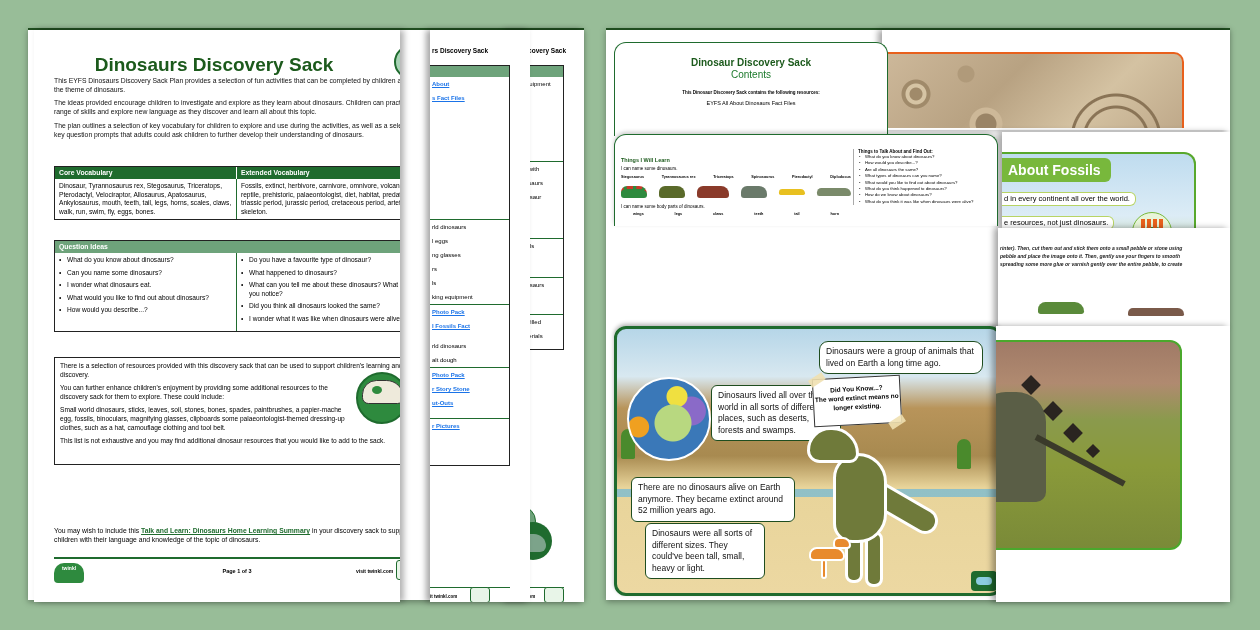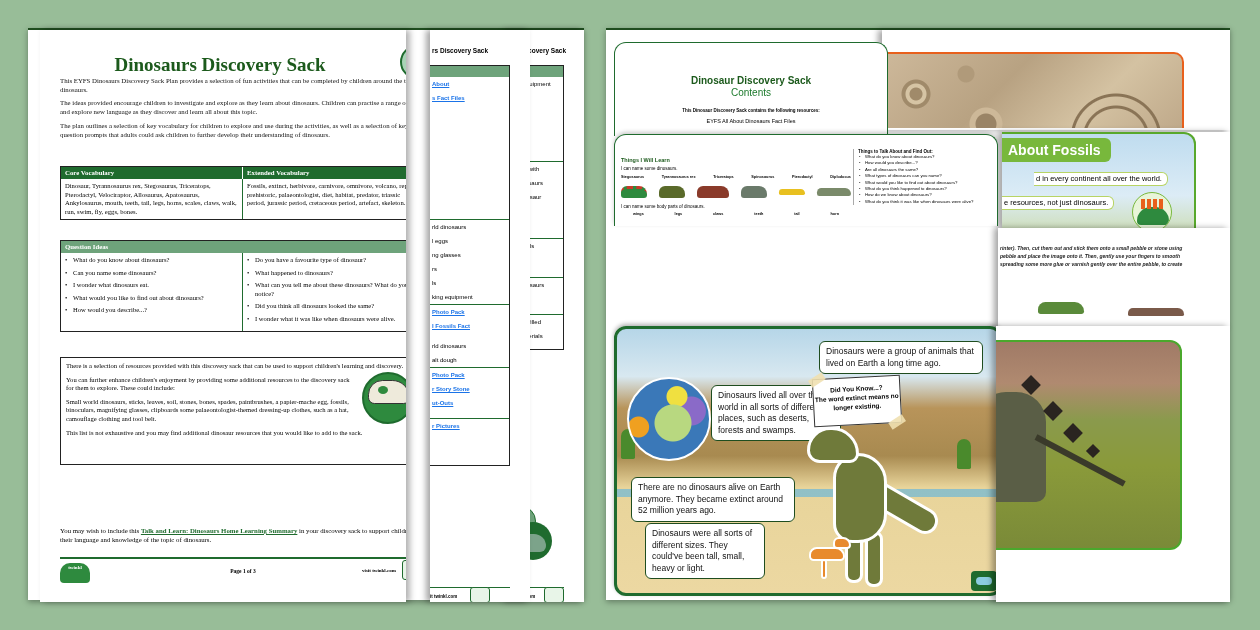--- a/index.html
+++ b/index.html
@@ -7,21 +7,21 @@
   body { background: #98bd98; font-family: "Liberation Sans", sans-serif; position: relative; }
 
   .panel { position: absolute; background: #fff; border-top: 2px solid #1f4d1f; box-shadow: 0 2px 6px rgba(0,0,0,.35); }
   .left-panel { left: 28px; top: 28px; width: 556px; height: 572px; }
   .right-panel { left: 606px; top: 28px; width: 624px; height: 572px; }
 
   
   .sheet { position: absolute; top: 0; background: #fff; height: 572px; box-shadow: -4px 0 6px rgba(0,0,0,.35); overflow: hidden; }
   .sheet-3 { left: 480px; width: 76px; }
   .sheet-2 { left: 402px; width: 100px; }
-  .sheet-1 { left: 12px; width: 366px; box-shadow: 4px 0 6px rgba(0,0,0,.3); z-index: 5; font-family: Liberation Serif, serif; }
+  .sheet-1 { left: 6px; width: 366px; box-shadow: 4px 0 6px rgba(0,0,0,.3); z-index: 5; }
 
   .doc-title { position: absolute; left: 0; width: 360px; top: 24px; text-align: center; font-size: 19px; font-weight: bold; color: #1c5a1c; }
   .doc-badge { position: absolute; left: 360px; top: 15px; width: 34px; height: 34px; border-radius: 50%; background: #a9d3b6; border: 2px solid #1f6b2e; }
   .doc-badge::after { content: ""; position: absolute; left: 30px; top: 9px; width: 18px; height: 14px; background: #1f6b2e; }
   .doc-badge .dino { position: absolute; left: 9px; top: 5px; width: 14px; height: 20px; background: #d69a3a; border-radius: 6px 6px 2px 8px; }
 
   .p { position: absolute; left: 20px; width: 372px; font-size: 6.8px; line-height: 9px; color: #111; }
 
   .vocab-table { position: absolute; left: 20px; top: 136px; width: 365px; border: 1px solid #222; }
   .vt-head { display: flex; background: #1f6b2e; color: #fff; font-size: 6.8px; font-weight: bold; height: 12px; line-height: 12px; }
@@ -72,21 +72,21 @@
   .ps-seal { position: absolute; top: 557px; width: 20px; height: 16px; border: 1px solid #1f6b2e; border-radius: 3px; background: #e8f5e8; }
 
   .dino-illus { position: absolute; left: -10px; top: 476px; width: 70px; height: 60px; }
   .dino-illus .c1 { position: absolute; left: 8px; top: 0; width: 30px; height: 30px; border-radius: 50%; background: #6ea37b; border: 1px solid #1f6b2e; }
   .dino-illus .c2 { position: absolute; left: 16px; top: 16px; width: 38px; height: 38px; border-radius: 50%; background: #1f6b2e; }
   .dino-illus .body { position: absolute; left: 0; top: 28px; width: 48px; height: 18px; background: #7ca38a; border-radius: 10px 12px 6px 6px; }
 
   
   .rp-cover { position: absolute; left: 0; top: 0; width: 624px; height: 572px; }
   .contents-card { position: absolute; left: 8px; top: 12px; width: 274px; height: 94px; border: 1.5px solid #1f6b2e; border-radius: 12px 12px 0 0; border-bottom: none; background: #fff; }
-  .contents-title { text-align: center; font-size: 10px; font-weight: bold; color: #1c5a1c; margin-top: 32px; }
+  .contents-title { text-align: center; font-size: 10px; font-weight: bold; color: #1c5a1c; margin-top: 14px; }
   .contents-sub { text-align: center; font-size: 10px; color: #1c7a2c; margin-top: 1px; }
   .contents-intro { text-align: center; font-size: 4.5px; font-weight: bold; margin-top: 10px; }
   .contents-item { text-align: center; font-size: 5.5px; margin-top: 5px; }
 
   .fossil-photo-card { position: absolute; left: 276px; top: 0; width: 348px; height: 100px; background: #fff; box-shadow: -4px 0 6px rgba(0,0,0,.35); }
   .fossil-photo { position: absolute; left: 4px; top: 22px; width: 298px; height: 76px; border: 2px solid #e8601c; border-radius: 0 10px 0 0; border-left: none; border-bottom: none;
     background:
       radial-gradient(circle at 30px 40px, #a08a6a 0 6px, #d6c4a4 7px 10px, #a08a6a 11px 14px, transparent 15px),
       radial-gradient(circle at 80px 20px, #b09a7a 0 8px, transparent 9px),
       radial-gradient(circle at 230px 85px, transparent 0 30px, #8a7456 31px 33px, transparent 34px 42px, #8a7456 43px 45px, transparent 46px),
@@ -101,21 +101,21 @@
   .dino-names { display: flex; justify-content: space-between; margin-top: 4px; font-size: 3.8px; font-weight: bold; }
   .dino-row { display: flex; justify-content: space-between; margin-top: 4px; height: 18px; align-items: center; }
   .mini-dino { width: 26px; height: 12px; border-radius: 6px 8px 3px 3px; }
   .parts-row { display: flex; justify-content: space-between; font-size: 3.8px; font-weight: bold; margin-top: 3px; padding: 0 12px; }
   .topic-right { position: absolute; left: 238px; top: 14px; width: 144px; border-left: 1px solid #aaa; padding-left: 4px; }
   .topic-right .h { font-size: 4.5px; font-weight: bold; }
   .topic-right .li { font-size: 4.3px; line-height: 6.4px; padding-left: 7px; position: relative; }
   .topic-right .li::before { content: "•"; position: absolute; left: 1px; }
 
   .fossils-card { position: absolute; left: 396px; top: 102px; width: 228px; height: 96px; background: #fff; box-shadow: -4px 0 6px rgba(0,0,0,.35); overflow: hidden; }
-  .fossils-inner { position: absolute; left: 0; top: 0; width: 194px; height: 116px; border: 2px solid #58a82c; border-left: none; border-radius: 0 12px 0 0; background: linear-gradient(#bfdcef 0%, #dcecf6 55%, #c8d8a0 100%); overflow: hidden; }
+  .fossils-inner { position: absolute; left: 0; top: 20px; width: 194px; height: 116px; border: 2px solid #58a82c; border-left: none; border-radius: 0 12px 0 0; background: linear-gradient(#bfdcef 0%, #dcecf6 55%, #c8d8a0 100%); overflow: hidden; }
   .fossils-title { position: absolute; left: 0; top: 4px; height: 24px; padding: 0 10px 0 6px; background: #78b83c; color: #fff; font-size: 14px; font-weight: bold; line-height: 24px; border-radius: 0 6px 6px 0; }
   .fossils-fact { position: absolute; left: 0; height: 14px; background: #fff; border: 1.5px solid #b8d464; border-left: none; border-radius: 0 6px 6px 0; font-size: 7.5px; line-height: 12px; padding: 0 5px 0 2px; white-space: nowrap; }
   .stego-badge { position: absolute; left: 130px; top: 58px; width: 40px; height: 40px; border-radius: 50%; background: #e8f5d8; border: 1.5px solid #78b83c; overflow: hidden; }
   .stego-badge::before { content: ""; position: absolute; left: 4px; top: 14px; width: 32px; height: 18px; background: #2e8a3e; border-radius: 14px 14px 4px 4px; }
   .stego-badge::after { content: ""; position: absolute; left: 8px; top: 6px; width: 24px; height: 10px; background: repeating-linear-gradient(90deg, #e8601c 0 4px, transparent 4px 6px); }
 
   .craft-card { position: absolute; left: 392px; top: 198px; width: 232px; height: 100px; background: #fff; box-shadow: -4px 0 6px rgba(0,0,0,.35); overflow: hidden; }
   .craft-text { position: absolute; left: 2px; top: 16px; width: 220px; font-size: 5px; line-height: 8px; font-weight: bold; font-style: italic; color: #222; white-space: nowrap; overflow: hidden; }
   .craft-dino { position: absolute; height: 12px; border-radius: 8px 10px 3px 3px; }
 
@@ -280,21 +280,21 @@
     <div class="contents-card">
       <div class="contents-title">Dinosaur Discovery Sack</div>
       <div class="contents-sub">Contents</div>
       <div class="contents-intro">This Dinosaur Discovery Sack contains the following resources:</div>
       <div class="contents-item">EYFS All About Dinosaurs Fact Files</div>
     </div>
 
     <div class="fossils-card">
       <div class="fossils-inner">
         <div class="fossils-title">About Fossils</div>
-        <div class="fossils-fact" style="top:38px;margin-left:32px;">d in every continent all over the world.</div>
+        <div class="fossils-fact" style="top:38px;">d in every continent all over the world.</div>
         <div class="fossils-fact" style="top:62px;">e resources, not just dinosaurs.</div>
         <div class="stego-badge"></div>
       </div>
     </div>
 
     <div class="topic-card">
       <div class="topic-left">
         <div class="topic-h">Things I Will Learn</div>
         <div class="topic-t">I can name some dinosaurs.</div>
         <div class="dino-names">
@@ -344,21 +344,21 @@
       </div>
       <div class="craft-dino" style="left:40px;top:74px;width:46px;background:#5a8a3a;"></div>
       <div class="craft-dino" style="left:130px;top:80px;width:56px;height:8px;background:#7a5a4a;"></div>
     </div>
 
 
     <div class="about-card">
       <div class="tree" style="left:4px;top:100px;"></div>
       <div class="tree" style="left:340px;top:110px;"></div>
       <div class="about-river"></div>
-      <div class="about-fact" style="left:202px;top:12px;width:164px;">Dinosaurs were a group of animals that lived on Earth a long time ago.</div>
+      <div class="about-fact" style="left:202px;top:12px;width:164px;border-radius:9px;">Dinosaurs were a group of animals that lived on Earth a long time ago.</div>
       <div class="globe"></div>
       <div class="about-fact" style="left:94px;top:56px;width:130px;">Dinosaurs lived all over the world in all sorts of different places, such as deserts, forests and swamps.</div>
       <div class="didyouknow">
         <div class="tape" style="left:-4px;top:-4px;transform:rotate(-30deg);"></div>
         <div class="tape" style="right:-4px;bottom:-4px;transform:rotate(-30deg);"></div>
         <div>Did You Know...?</div>
         <div>The word extinct means no longer existing.</div>
       </div>
       <div class="trex">
         <div class="tail"></div>

